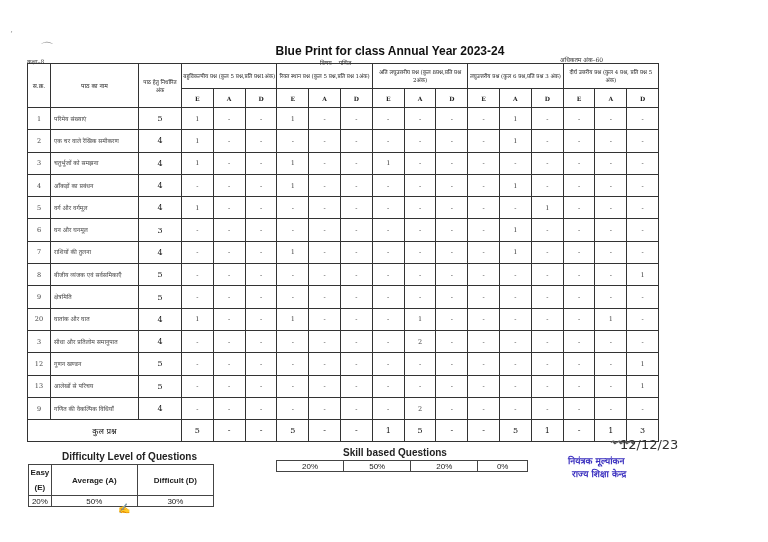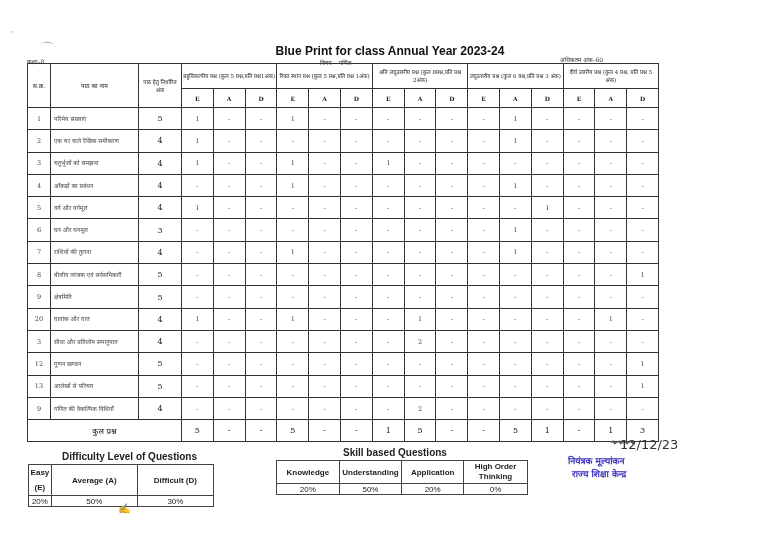--- a/index.html
+++ b/index.html
@@ -392,26 +392,20 @@
     <td style="height:10px;">20%</td>
     <td>50%</td>
     <td>30%</td>
   </tr>
 </tbody>
   </table>
 
 <div class="abs sec-title" style="left:343px;top:447px;">Skill based Questions</div>
 <table class="small" style="left:276px;top:460px;width:252px;">
   <tbody>
-      <tr class="hdr">
-    <td style="width:63px;height:22px;">Knowledge</td>
-    <td style="width:62px;">Understanding</td>
-    <td style="width:62px;">Application</td>
-    <td style="width:65px;line-height:10px;">High Order Thinking</td>
-  </tr>
   <tr>
     <td style="height:10px;">20%</td>
     <td>50%</td>
     <td>20%</td>
     <td>0%</td>
   </tr>
 </tbody>
   </table>
 
 <div class="abs sign2">✍</div>

